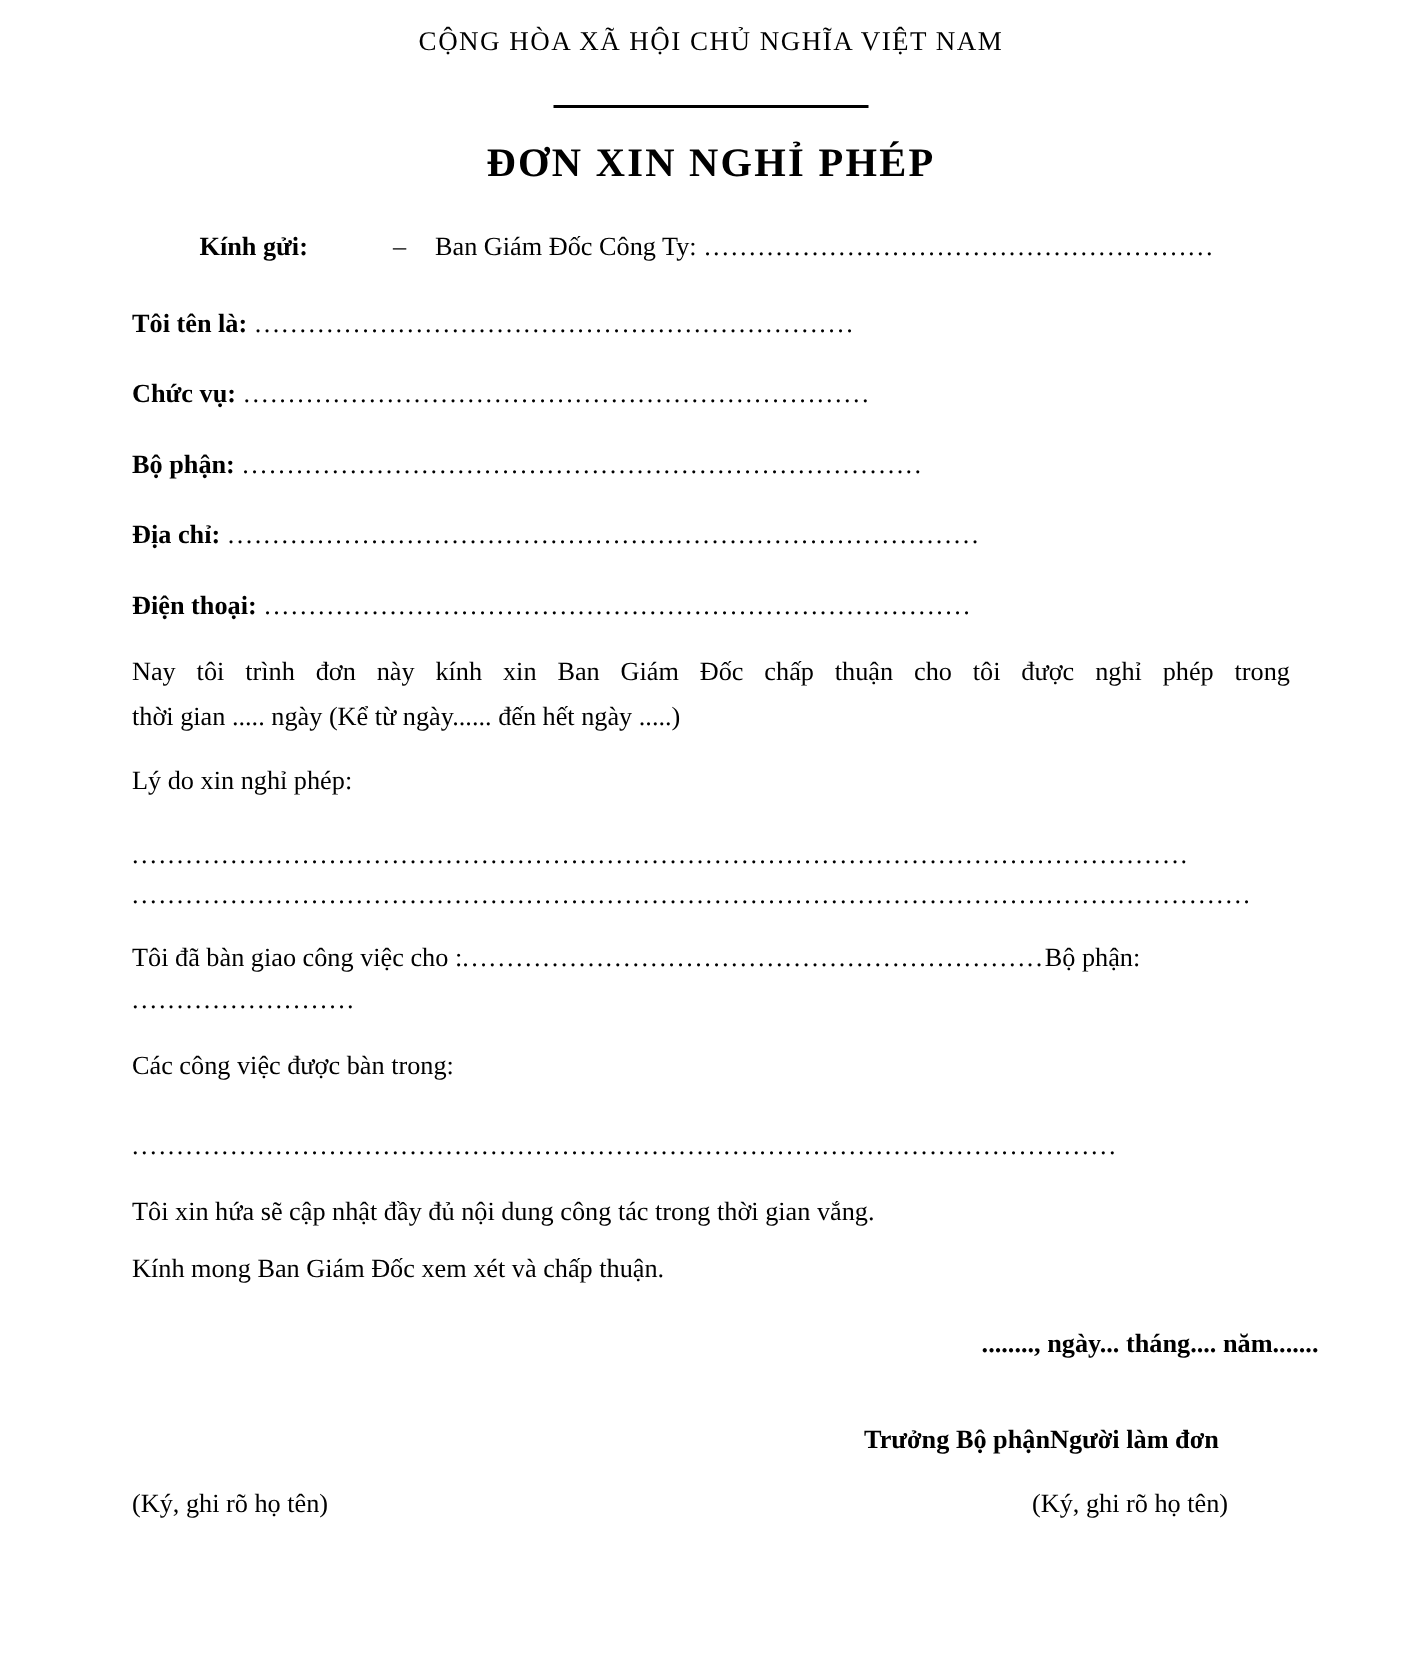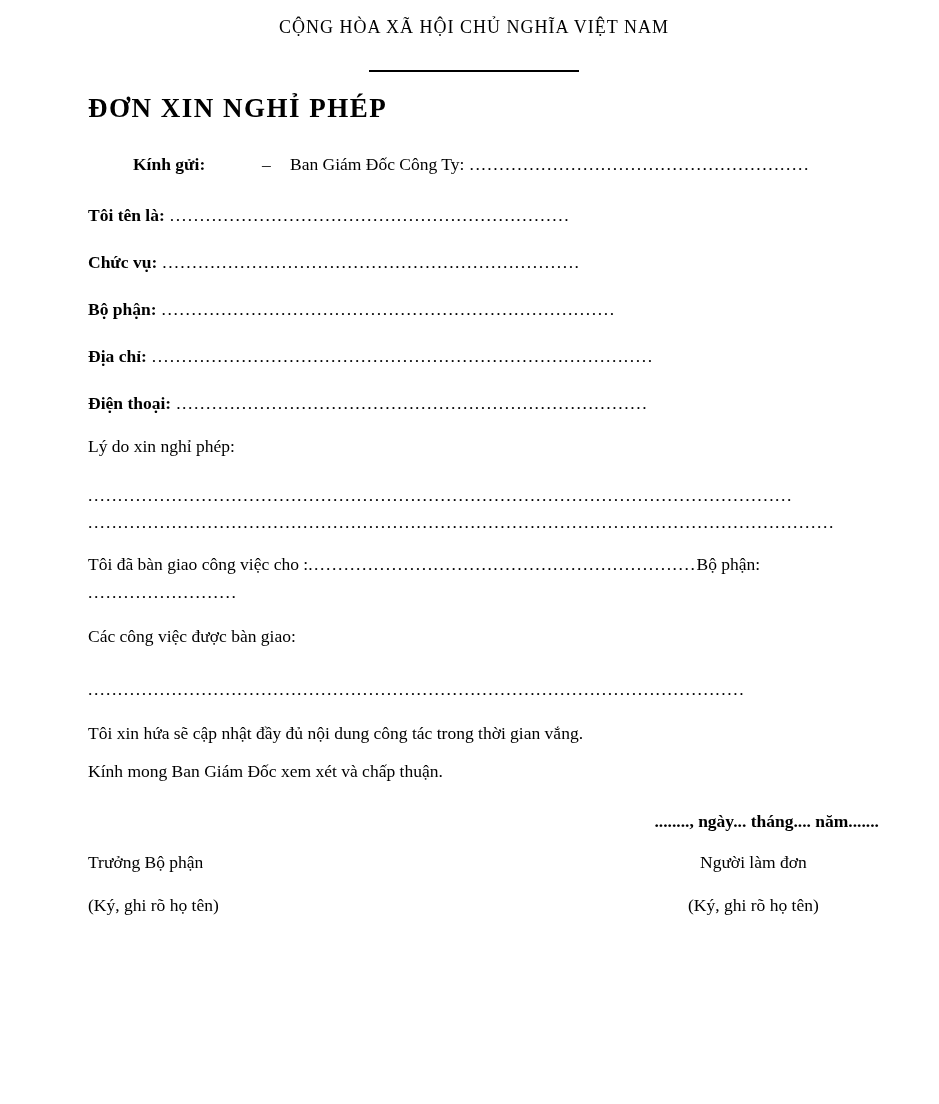--- a/index.html
+++ b/index.html
@@ -9,21 +9,21 @@
     background:#ffffff; color:#000000;
     font-family:"Liberation Serif", serif;
     font-size:17.5px;
     padding:14px 79px 0 88px;
     overflow:hidden;
     position:relative;
   }
   .national { text-align:center; font-size:18px; letter-spacing:1px; line-height:26px; }
   .motto    { text-align:center; font-size:18.5px; letter-spacing:0.5px; line-height:26px; margin-top:22px; }
   .divider  { width:210px; height:2px; background:#000; margin:30px auto 0 auto; }
-  .form-title { text-align:left; font-weight:bold; font-size:27px; letter-spacing:1.5px; line-height:36px; margin-top:18px; }
+  .form-title { text-align:center; font-weight:bold; font-size:27px; letter-spacing:1.5px; line-height:36px; margin-top:18px; }
 
   .recipient { margin-top:24px; }
   .kg-row { line-height:28px; }
   .kg-row + .kg-row { margin-top:26px; }
   .kg-label { display:inline-block; margin-left:45px; width:129px; font-weight:bold; }
   .kg-dash  { display:inline-block; width:28px; }
 
   .dots { letter-spacing:1.6px; white-space:nowrap; }
 
   .field { margin-top:17px; line-height:30px; }
@@ -40,21 +40,21 @@
 
   .handover { margin-top:14px; line-height:28px; }
   .handover-cont { line-height:28px; }
   .tasks-label { margin-top:16px; line-height:28px; }
   .tasks-dots { margin-top:26px; line-height:27px; }
   .promise { margin-top:16px; line-height:28px; }
   .closing { margin-top:10px; line-height:28px; }
 
   .date-line { margin-top:22px; line-height:28px; text-align:right; font-weight:bold; transform:translateX(19px); }
 
-  .sig-row { display:flex; justify-content:space-between; margin-top:13px; line-height:28px; font-weight:normal; }
+  .sig-row { display:flex; justify-content:flex-end; margin-top:36px; line-height:28px; font-weight:bold; }
   .sig-row .right { width:160px; }
   .note-row { display:flex; justify-content:space-between; margin-top:16px; line-height:27px; }
   .note-row .right { width:172px; }
 </style>
 </head>
 <body>
 
 <div class="page">
 
   <div class="national">CỘNG HÒA XÃ HỘI CHỦ NGHĨA VIỆT NAM</div>
@@ -76,36 +76,40 @@
   <div class="field">
     <span class="f-label">Bộ phận:</span><span class="dots">............................................................................</span>
   </div>
   <div class="field">
     <span class="f-label">Địa chỉ:</span><span class="dots">....................................................................................</span>
   </div>
   <div class="field">
     <span class="f-label">Điện thoại:</span><span class="dots">...............................................................................</span>
   </div>
 
+  <div class="para">
+    <div class="j">Nay tôi trình đơn này kính xin Ban Giám Đốc chấp thuận cho tôi được nghỉ phép trong</div>
+    <div>thời gian ..... ngày (Kể từ ngày...... đến hết ngày .....)</div>
+  </div>
 
   <div class="reason-label">Lý do xin nghỉ phép:</div>
 
   <div class="dots-block">
     <div class="dots-line"><span class="dots">......................................................................................................................</span></div>
     <div class="dots-line"><span class="dots">.............................................................................................................................</span></div>
   </div>
 
   <div class="handover">
     <span>Tôi đã bàn giao công việc cho :</span><span class="dots">.................................................................</span><span>Bộ phận:</span>
   </div>
   <div class="handover-cont">
     <span class="dots">.........................</span>
   </div>
 
-  <div class="tasks-label">Các công việc được bàn giao:</div>
+  <div class="tasks-label">Các công việc được bàn trong:</div>
   <div class="tasks-dots">
     <span class="dots">..............................................................................................................</span>
   </div>
 
   <div class="promise">Tôi xin hứa sẽ cập nhật đầy đủ nội dung công tác trong thời gian vắng.</div>
   <div class="closing">Kính mong Ban Giám Đốc xem xét và chấp thuận.</div>
 
   <div class="date-line">........, ngày... tháng.... năm.......</div>
 
   <div class="sig-row">

